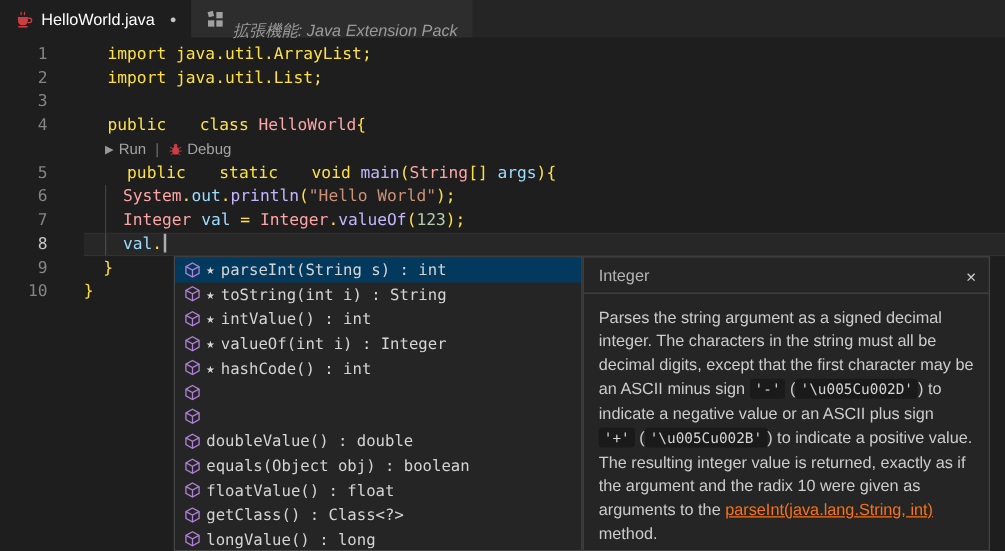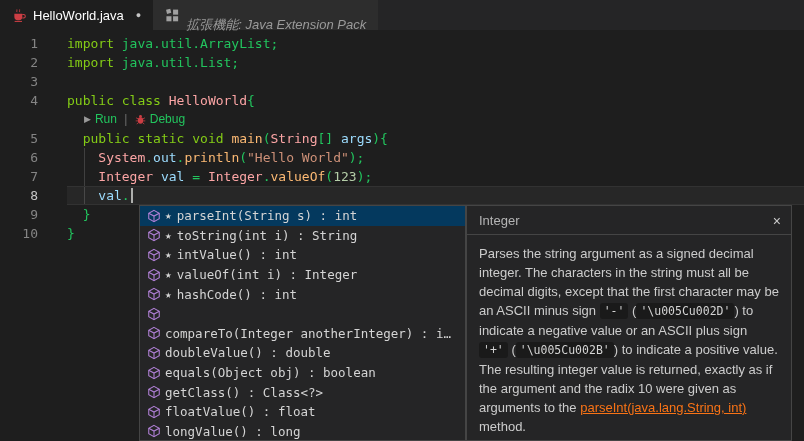--- a/index.html
+++ b/index.html
@@ -21,37 +21,37 @@
   
   .editor { position:absolute; top:30px; left:0; right:0; bottom:0; }
   .gutter { position:absolute; top:4px; left:0; width:38px; text-align:right;
             color:#858585; font-size:13px; }
   .ln { height:19px; line-height:19px; }
   .ln-current { color:#c6c6c6; }
   .code { position:absolute; top:4px; left:67px; right:0; font-size:13px; color:#d4d4d4; }
   .code-row { height:19px; line-height:19px; white-space:pre; }
   .code-row.current { background:rgba(255,255,255,0.045);
                       box-shadow:inset 0 1px 0 #323232, inset 0 -1px 0 #323232; }
-  .tk-kw { color:#84cc16; }
+  .tk-kw { color:#fde047;margin-left:19px; }
   .tk-ty { color:#fca5a5; }
-  .tk-fn { color:#fdba74; }
+  .tk-fn { color:#c4b5fd; }
   .tk-st { color:#ce9178; }
   .tk-nu { color:#b5cea8; }
   .tk-va { color:#9cdcfe; }
-  .tk-pl { color:#22c55e; }
+  .tk-pl { color:#fde047; }
   .cursor { display:inline-block; width:2px; height:15px; background:#aeafad;
             vertical-align:-3px; margin-left:1px; }
 
   .indent-guide { position:absolute; width:1px; background:#404040; left:84px; top:118px; height:57px; }
 
   
   .codelens-row { font-family:"Liberation Sans", sans-serif; font-size:12px; color:#999999;
                   padding-left:17px; display:flex; align-items:center; gap:4px; }
   .cl-run-icon { font-size:9px; color:#999999; }
-  .cl-link { cursor:pointer; color:#22c55e; }
+  .cl-link { cursor:pointer; color:#a3a3a3; }
   .cl-sep { color:#6e6e6e; white-space:pre; }
   .cl-bug { display:flex; align-items:center; }
 
   
   .suggest { position:absolute; left:139px; top:175px; width:327px; height:236px;
              background:#252526; border:1px solid #454545; overflow:hidden; z-index:5; }
   .suggest-item { display:flex; align-items:center; height:19.6px; padding:0 5px;
                   font-size:12.5px; color:#d4d4d4; white-space:nowrap; overflow:hidden; cursor:pointer; }
   .suggest-item.selected { background:#04395e; }
   .m-icon { width:17px; height:15px; margin-right:3px; flex:none; display:flex;
@@ -197,21 +197,20 @@
               </svg>
             </span>
           </div>
           <div class="suggest-item">
             <span class="m-icon">
               <svg width="14" height="14" viewBox="0 0 16 16">
                 <path d="M8 1.6 14 4.9v6.2L8 14.4 2 11.1V4.9Z" fill="none" stroke="#b180d7" stroke-width="1.2"></path>
                 <path d="M2 4.9 8 8.1l6-3.2M8 8.1v6.3" fill="none" stroke="#b180d7" stroke-width="1.2"></path>
               </svg>
             </span>
-            <span class="s-label">compareTo(Integer anotherInteger) : i…</span>
           </div>
           <div class="suggest-item">
             <span class="m-icon">
               <svg width="14" height="14" viewBox="0 0 16 16">
                 <path d="M8 1.6 14 4.9v6.2L8 14.4 2 11.1V4.9Z" fill="none" stroke="#b180d7" stroke-width="1.2"></path>
                 <path d="M2 4.9 8 8.1l6-3.2M8 8.1v6.3" fill="none" stroke="#b180d7" stroke-width="1.2"></path>
               </svg>
             </span>
             <span class="s-label">doubleValue() : double</span>
           </div>
@@ -224,30 +223,30 @@
             </span>
             <span class="s-label">equals(Object obj) : boolean</span>
           </div>
           <div class="suggest-item">
             <span class="m-icon">
               <svg width="14" height="14" viewBox="0 0 16 16">
                 <path d="M8 1.6 14 4.9v6.2L8 14.4 2 11.1V4.9Z" fill="none" stroke="#b180d7" stroke-width="1.2"></path>
                 <path d="M2 4.9 8 8.1l6-3.2M8 8.1v6.3" fill="none" stroke="#b180d7" stroke-width="1.2"></path>
               </svg>
             </span>
+            <span class="s-label">floatValue() : float</span>
+          </div>
+          <div class="suggest-item">
+            <span class="m-icon">
+              <svg width="14" height="14" viewBox="0 0 16 16">
+                <path d="M8 1.6 14 4.9v6.2L8 14.4 2 11.1V4.9Z" fill="none" stroke="#b180d7" stroke-width="1.2"></path>
+                <path d="M2 4.9 8 8.1l6-3.2M8 8.1v6.3" fill="none" stroke="#b180d7" stroke-width="1.2"></path>
+              </svg>
+            </span>
             <span class="s-label">getClass() : Class&lt;?&gt;</span>
-          </div>
-          <div class="suggest-item">
-            <span class="m-icon">
-              <svg width="14" height="14" viewBox="0 0 16 16">
-                <path d="M8 1.6 14 4.9v6.2L8 14.4 2 11.1V4.9Z" fill="none" stroke="#b180d7" stroke-width="1.2"></path>
-                <path d="M2 4.9 8 8.1l6-3.2M8 8.1v6.3" fill="none" stroke="#b180d7" stroke-width="1.2"></path>
-              </svg>
-            </span>
-            <span class="s-label">floatValue() : float</span>
           </div>
           <div class="suggest-item">
             <span class="m-icon">
               <svg width="14" height="14" viewBox="0 0 16 16">
                 <path d="M8 1.6 14 4.9v6.2L8 14.4 2 11.1V4.9Z" fill="none" stroke="#b180d7" stroke-width="1.2"></path>
                 <path d="M2 4.9 8 8.1l6-3.2M8 8.1v6.3" fill="none" stroke="#b180d7" stroke-width="1.2"></path>
               </svg>
             </span>
             <span class="s-label">longValue() : long</span>
           </div>

